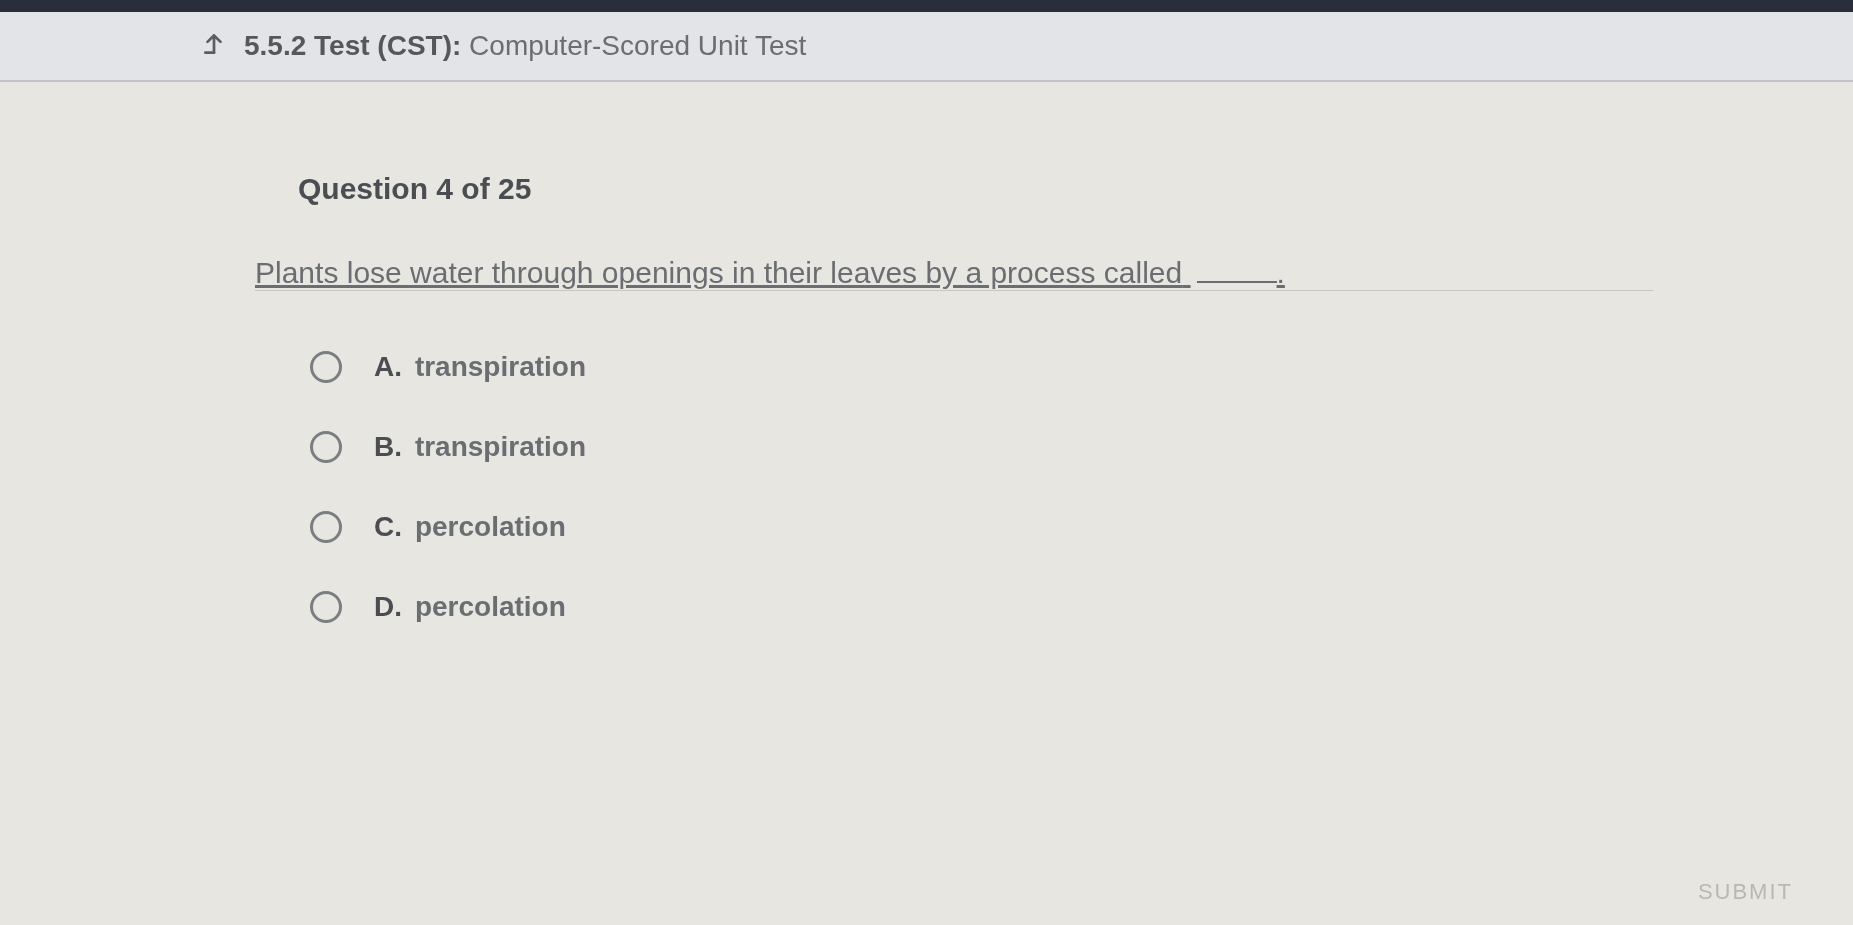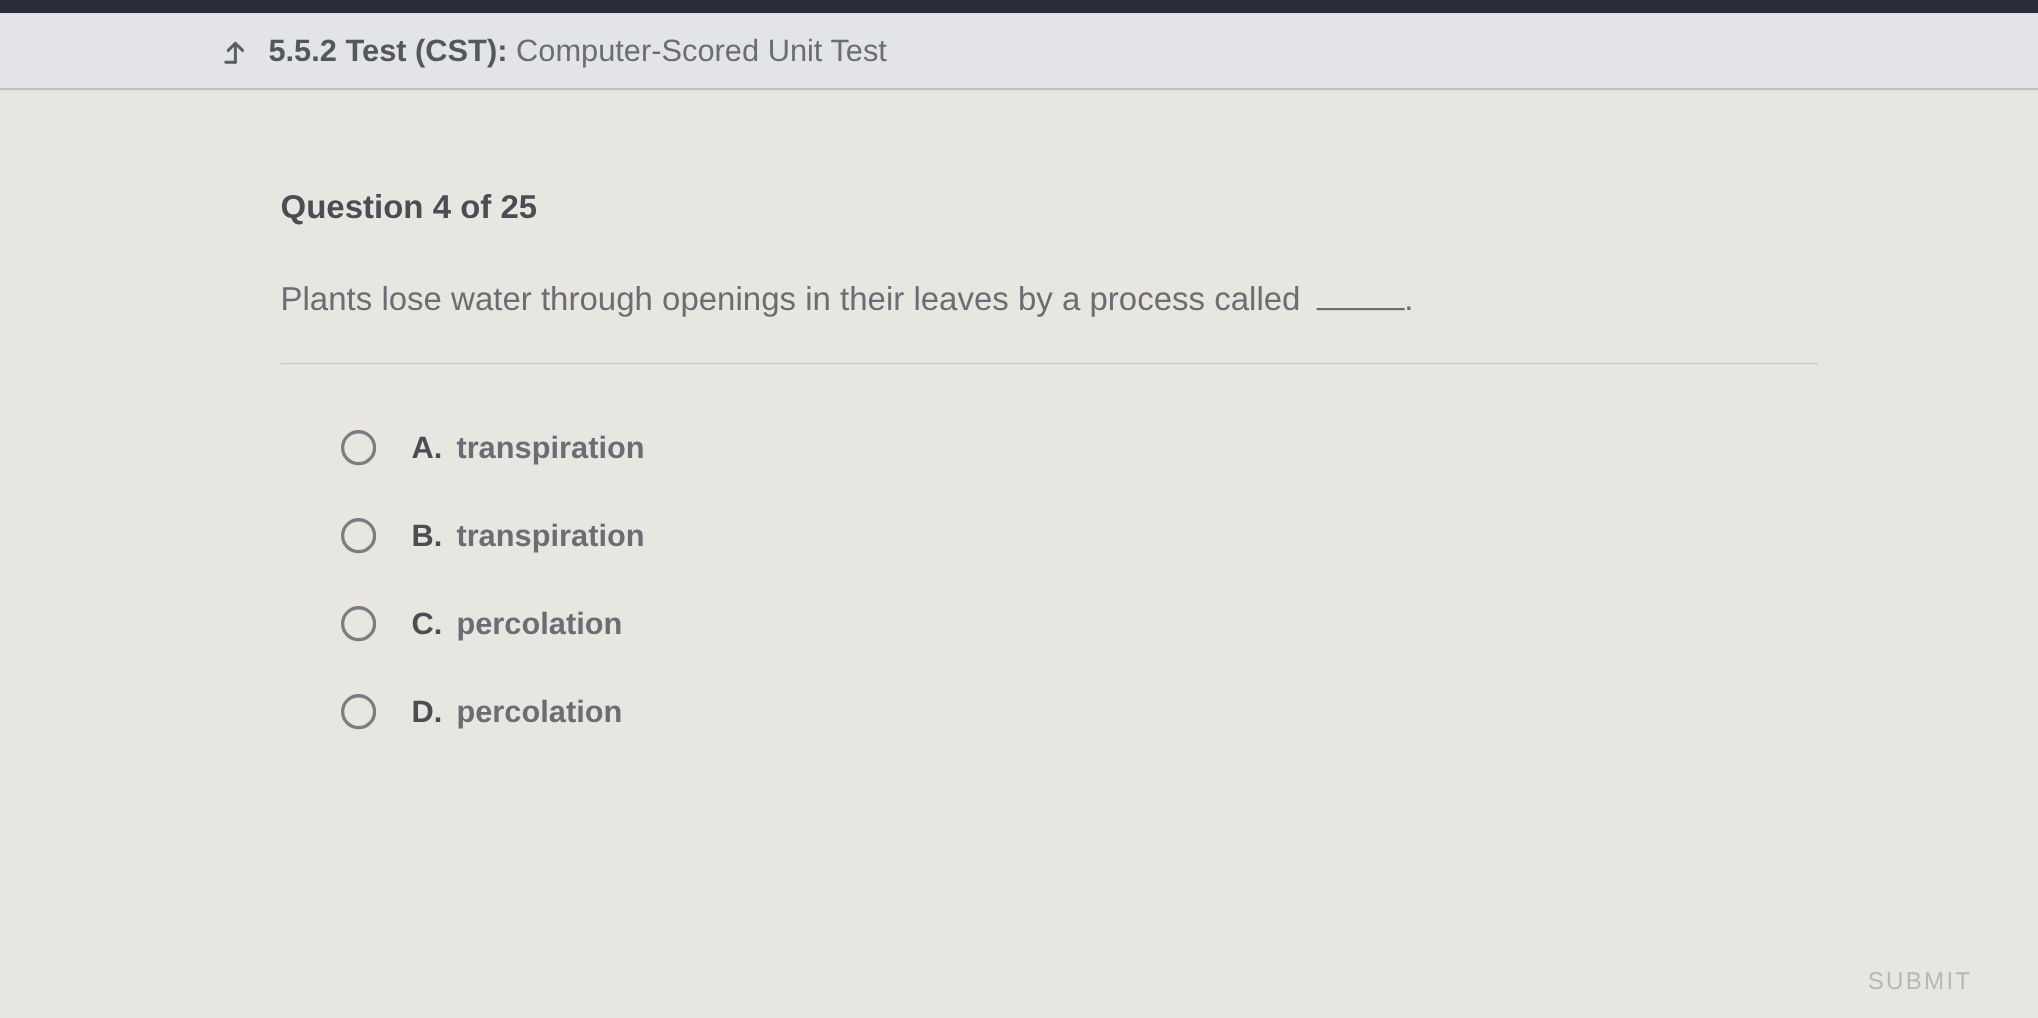--- a/index.html
+++ b/index.html
@@ -16,21 +16,21 @@
     }
     .top-dark-bar {
       height: 12px;
       background: #2a2d3a;
     }
     .header-bar {
       background: #e2e4e8;
       border-bottom: 2px solid #c0c2c6;
       padding: 18px 0 18px 200px;
       display: flex;
-      align-items: flex-end;
+      align-items: flex-start;
       gap: 16px;
     }
     .back-arrow {
       width: 28px;
       height: 28px;
       display: flex;
       align-items: center;
       justify-content: center;
       cursor: pointer;
     }
@@ -50,26 +50,27 @@
       color: #54575c;
     }
     .content-area {
       padding: 90px 0 0 255px;
     }
     .question-header {
       font-size: 30px;
       font-weight: bold;
       color: #4a4d52;
       margin-bottom: 50px;
+      margin-left: 43px;
     }
     .question-text {
       font-size: 30px;
       color: #6a6d72;
-      margin-bottom: 40px;
       padding-right: 120px;
+      text-decoration: underline;
     }
     .blank-line {
       display: inline-block;
       border-bottom: 2px solid #6a6d72;
       width: 80px;
       vertical-align: baseline;
       margin-left: 6px;
     }
     .period {
       color: #6a6d72;

